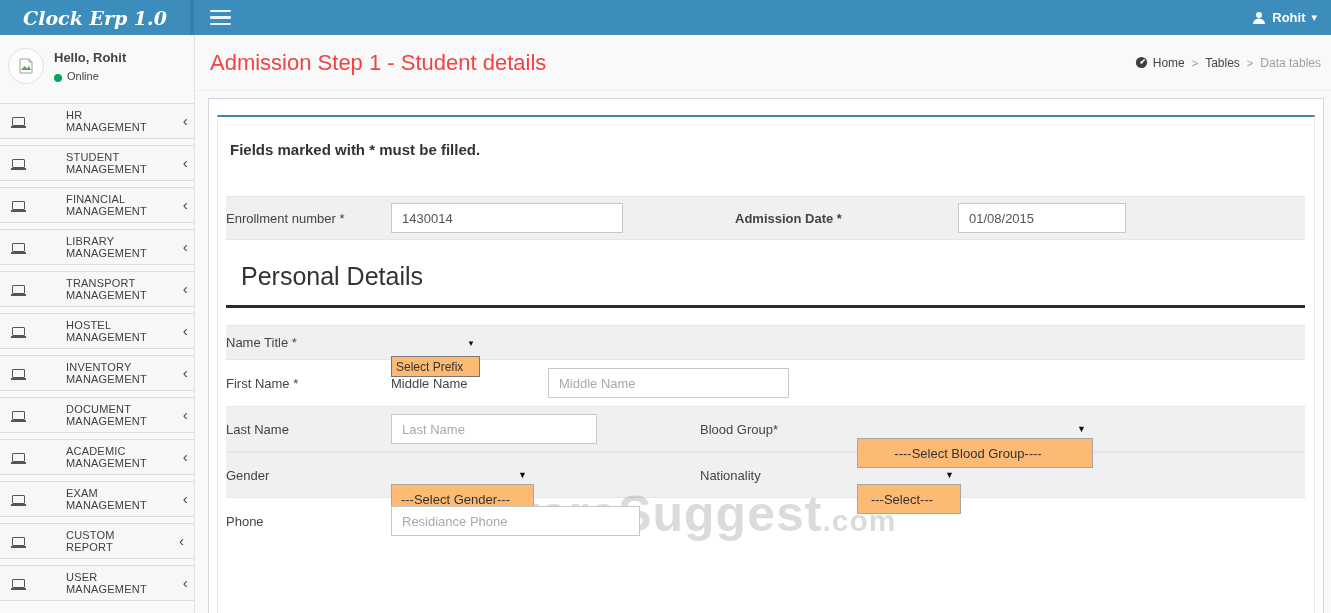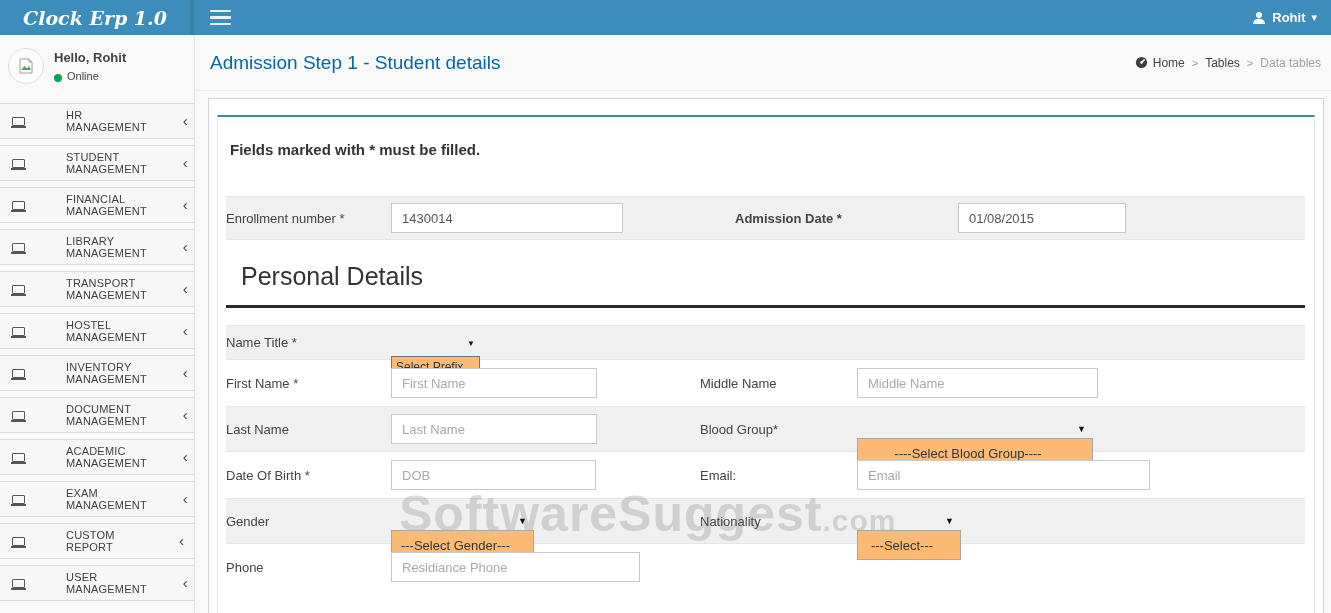--- a/index.html
+++ b/index.html
@@ -28,21 +28,21 @@
   .menu li { min-height:36px; background:#f7f7f7; border-top:1px solid #dcdcdc; border-bottom:1px solid #dcdcdc;
     margin-bottom:6px; display:flex; align-items:center; padding:4px 10px 4px 12px; cursor:pointer;gap:32px; }
   .menu .label { font-size:11px; color:#3f3f3f; letter-spacing:.2px; }
   .menu .chev { margin-left:auto; color:#444; font-size:15px; line-height:10px; padding-left:4px; }
   .mi { width:13px; height:9px; border:1px solid #555; border-radius:1px; position:relative; margin-right:9px; flex:0 0 auto; }
   .mi::after { content:""; position:absolute; left:-2px; right:-2px; bottom:-3px; height:2px; background:#555; }
 
   
   .content { position:absolute; left:195px; top:35px; width:1136px; height:578px; background:#f9f9f9; }
   .content-header { height:56px; display:flex; align-items:center; padding:0 10px 0 15px; border-bottom:1px solid #efefef; }
-  .page-title { font-size:19px; font-weight:normal; color:#0369a1; }
+  .page-title { font-size:22px; font-weight:normal; color:#ef4444; }
   .breadcrumb { margin-left:auto; display:flex; align-items:center; gap:7px; font-size:12px; }
   .breadcrumb .crumb { color:#444; cursor:pointer; }
   .breadcrumb .sep { color:#999; font-size:11px; }
   .breadcrumb .current { color:#a0a0a0; }
   .bc-home { display:flex; align-items:center; gap:5px; }
 
   .box { position:absolute; left:13px; top:63px; width:1116px; height:560px; background:#fff; border:1px solid #d2d6de; }
   .panel { position:relative; margin:16px 8px 0 8px; height:530px; background:#fff;
     border:1px solid #e7e7e7; border-top:2px solid #3a87ad; overflow:hidden; }
   .panel-inner { padding:0 9px 0 8px; }
@@ -227,43 +227,36 @@
           <span class="f1">
             <span class="sel sel-sm sel-prefix">
               <select><option>Select Prefix</option></select>
               <span class="caret">▼</span>
             </span>
           </span>
         </div>
 
         <div class="frow h45">
           <span class="flabel l1">First Name *</span>
-          <span class="f1"><input class="ctl w-name" type="text" placeholder="First Name" style=""></span>
           <span class="flabel l2">Middle Name</span>
           <span class="f2"><input class="ctl w-mid" type="text" placeholder="Middle Name" style=""></span>
         </div>
 
         <div class="frow gray h45">
           <span class="flabel l1">Last Name</span>
           <span class="f1"><input class="ctl w-name" type="text" placeholder="Last Name" style=""></span>
           <span class="flabel l2">Blood Group*</span>
           <span class="f2">
             <span class="sel sel-blood">
               <select><option>----Select Blood Group----</option></select>
               <span class="caret">▼</span>
             </span>
           </span>
         </div>
 
-        <div class="frow h45">
-          <span class="flabel l1">Date Of Birth *</span>
-          <span class="f1"><input class="ctl w-dob" type="text" placeholder="DOB" style=""></span>
-          <span class="flabel l2">Email:</span>
-          <span class="f2"><input class="ctl w-email" type="text" placeholder="Email" style=""></span>
-        </div>
 
         <div class="frow gray h45">
           <span class="flabel l1">Gender</span>
           <span class="f1">
             <span class="sel sel-gender">
               <select><option>---Select Gender---</option></select>
               <span class="caret">▼</span>
             </span>
           </span>
           <span class="flabel l2">Nationality</span>

